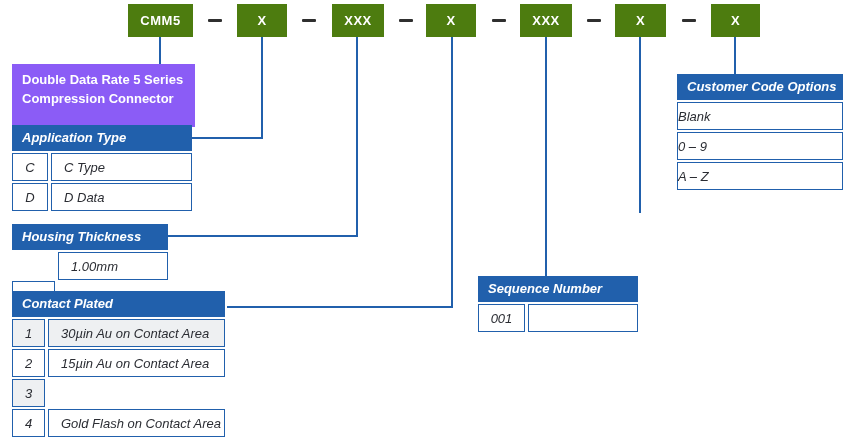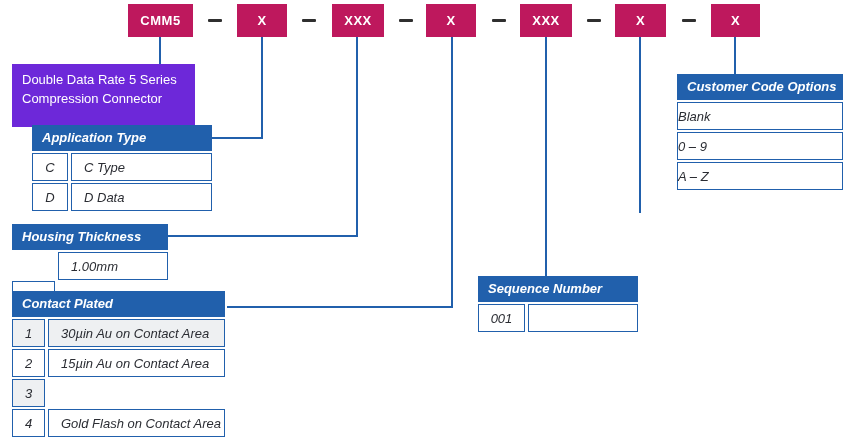--- a/index.html
+++ b/index.html
@@ -1,20 +1,20 @@
 <!DOCTYPE html>
 <html><head>
 <meta charset="utf-8">
 <style>
   html,body{margin:0;padding:0;background:#ffffff;}
   .diagram{position:relative;width:854px;height:446px;background:#ffffff;
     font-family:"Liberation Sans",sans-serif;overflow:hidden;}
 
   
-  .code-box{position:absolute;top:4px;height:33px;background:#be185d;color:#ffffff;
+  .code-box{position:absolute;top:4px;height:33px;background:#4d7c0f;color:#ffffff;
     font-size:13px;font-weight:bold;letter-spacing:.5px;
     display:flex;align-items:center;justify-content:center;}
   .dash{position:absolute;top:19px;width:14px;height:3px;background:#2f2f2f;border-radius:1px;}
 
   
   .vline,.hline{position:absolute;background:#2160ac;}
   .vline{width:2px;}
   .hline{height:2px;}
 
   
@@ -24,22 +24,22 @@
   .trow{display:flex;gap:3px;margin-top:2px;}
   .cell{border:1.5px solid #2160ac;background:#ffffff;height:28px;box-sizing:border-box;
     display:flex;align-items:center;white-space:nowrap;}
   .cell.code{justify-content:center;flex:0 0 auto;}
   .cell.desc{flex:1 1 auto;padding-left:12px;}
   .cell.full{flex:1 1 auto;padding-left:0;}
   .cell.gray{background:#eef0f2;}
   .w36{width:36px;} .w43{width:43px;margin-top:29px;} .w33{width:33px;} .w47{width:47px;} .w32{width:32px;}
 
   
-  .info-box{position:absolute;left:12px;top:64px;width:183px;height:63px;background:#6d28d9;
-    color:#ffffff;font-size:13px;font-weight:normal;box-sizing:border-box;
+  .info-box{position:absolute;left:12px;top:64px;width:183px;height:63px;background:#8b5cf6;
+    color:#ffffff;font-size:13px;font-weight:bold;box-sizing:border-box;
     padding:6px 0 0 10px;line-height:19px;}
 </style>
 </head>
 <body>
 
 <div class="diagram">
 
   <div class="code-box" style="left:128px;width:65px;">CMM5</div>
   <div class="dash" style="left:208px;"></div>
   <div class="code-box" style="left:237px;width:50px;">X</div>
@@ -63,21 +63,21 @@
   <div class="hline" style="left:227px;top:306px;width:226px;"></div>
   <div class="vline" style="left:545px;top:37px;height:252px;"></div>
   <div class="vline" style="left:639px;top:37px;height:176px;"></div>
   <div class="vline" style="left:734px;top:37px;height:38px;"></div>
 
   <div class="info-box">
     <div>Double Data Rate 5 Series</div>
     <div>Compression Connector</div>
   </div>
 
-  <div class="tbl" style="left:12px;top:125px;width:180px;margin-left:20px;">
+  <div class="tbl" style="left:12px;top:125px;width:180px;">
     <div class="tbl-head">Application Type</div>
     <div class="trow">
       <div class="cell code w36">C</div>
       <div class="cell desc">C Type</div>
     </div>
     <div class="trow">
       <div class="cell code w36">D</div>
       <div class="cell desc">D Data</div>
     </div>
   </div>

